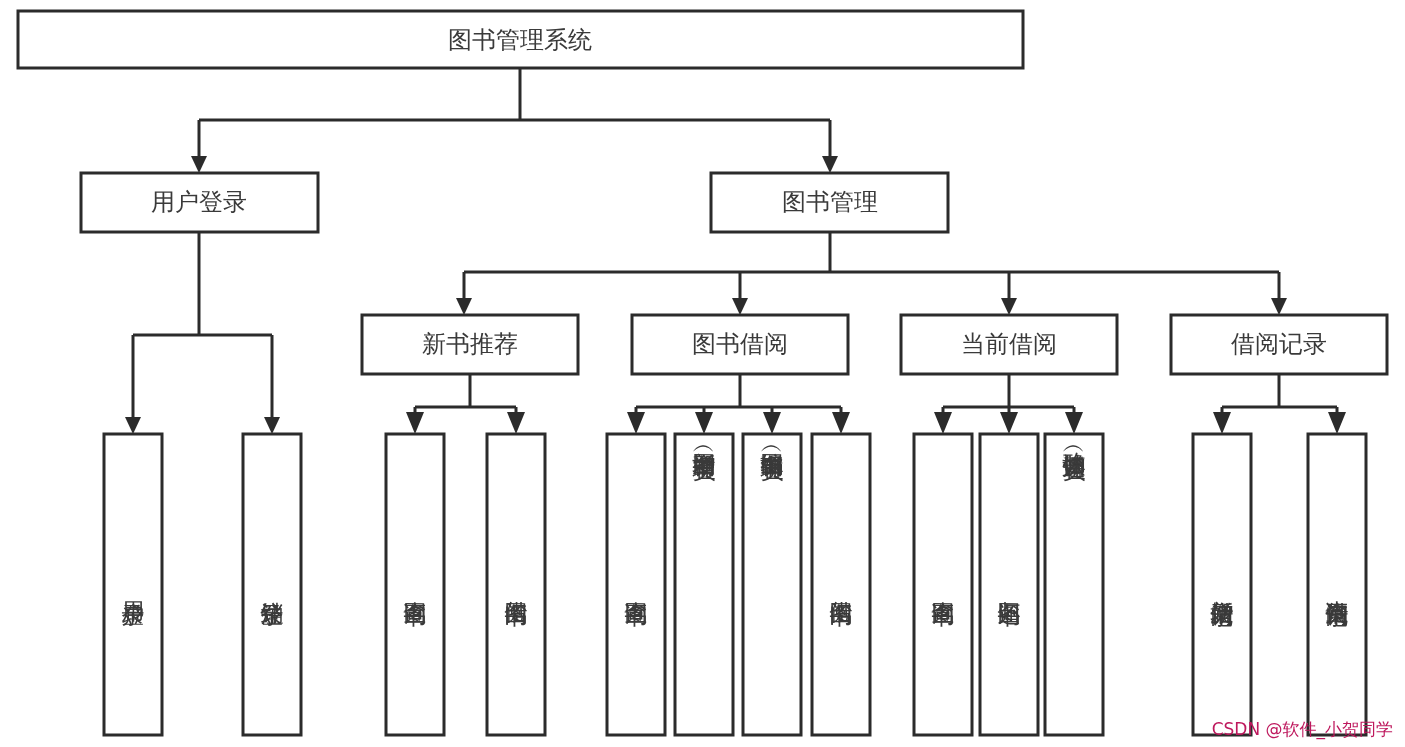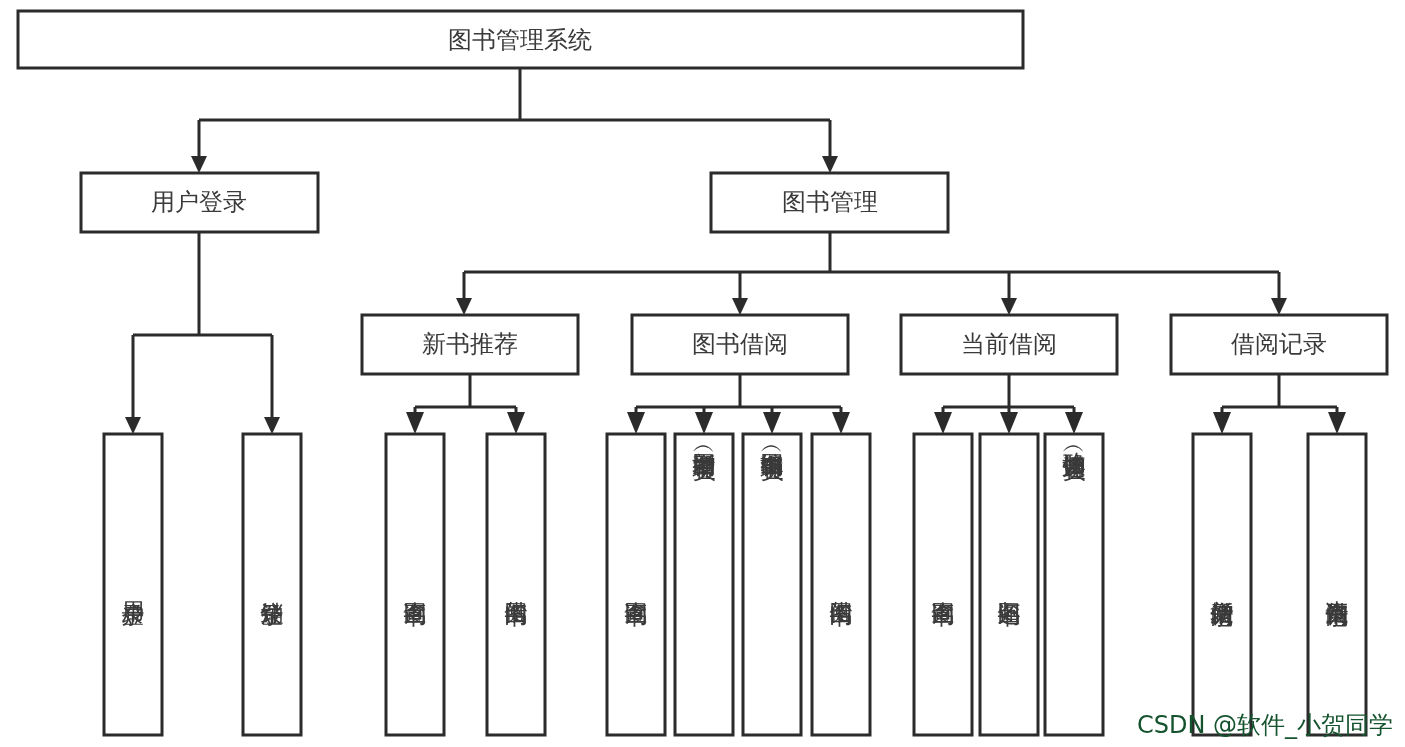--- a/index.html
+++ b/index.html
@@ -65,22 +65,22 @@
     letter-spacing: 1px;
     color: #3a3a3a;
     white-space: nowrap;
     text-align: center;
   }
   .watermark {
     position: absolute;
     right: 12px;
     bottom: 6px;
     font-family: "DejaVu Sans", "Liberation Sans", sans-serif;
-    font-size: 24px;
-    color: #14532d;
+    font-size: 17px;
+    color: #be185d;
     white-space: nowrap;
     pointer-events: none;
   }
 </style>
 </head>
 <body>
 
 <div id="diagram-root">
 
   <svg id="flow-svg" viewBox="0 0 1405 747" xmlns="http://www.w3.org/2000/svg">

